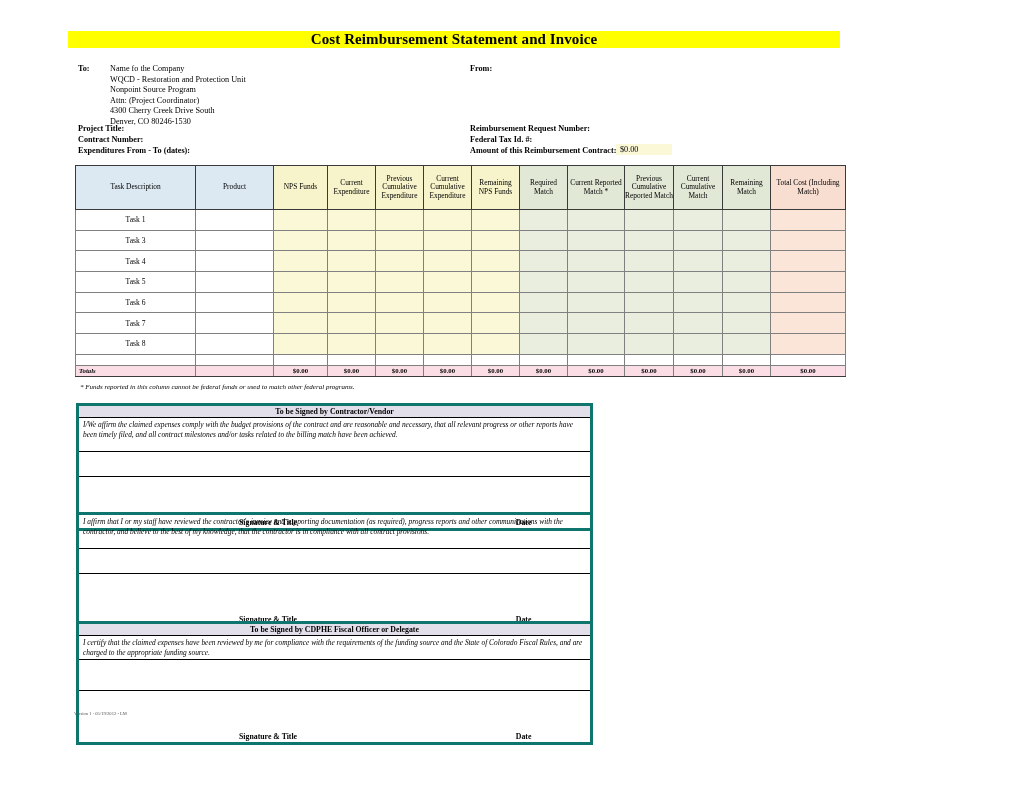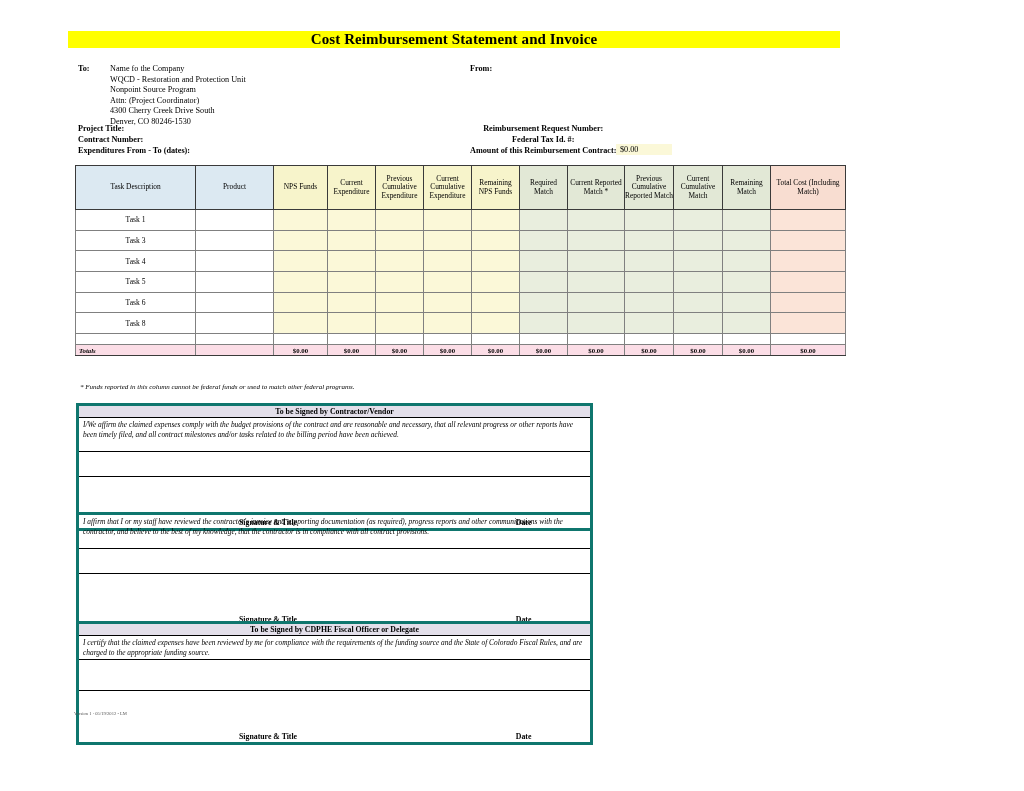--- a/index.html
+++ b/index.html
@@ -40,21 +40,21 @@
     font-size: 8.2px;
     line-height: 10.5px;
   }
   .hdr-to-label { left: 78px; top: 64px; font-weight: bold; }
   .hdr-to-lines { left: 110px; top: 64px; }
   .hdr-from-label { left: 470px; top: 64px; font-weight: bold; }
 
   .hdr-left-fields { left: 78px; top: 124px; font-weight: bold; }
   .hdr-left-fields div { height: 11px; }
 
-  .hdr-right-fields { left: 470px; top: 124px; font-weight: bold; text-align: center; }
+  .hdr-right-fields { left: 470px; top: 124px; font-weight: bold; }
   .hdr-right-fields div { height: 11px; white-space: nowrap; }
 
   .amount-box {
     position: absolute;
     left: 616px;
     top: 144px;
     width: 56px;
     height: 11px;
     background: #fbf8d8;
     font-size: 8.2px;
@@ -324,20 +324,35 @@
           <td class="c-yellow"></td>
           <td class="c-yellow"></td>
           <td class="c-green"></td>
           <td class="c-green"></td>
           <td class="c-green"></td>
           <td class="c-green"></td>
           <td class="c-green"></td>
           <td class="c-peach"></td>
         </tr>
         <tr class="task-row">
+          <td class="task-label">Task 7</td>
+          <td class="c-white"></td>
+          <td class="c-yellow"></td>
+          <td class="c-yellow"></td>
+          <td class="c-yellow"></td>
+          <td class="c-yellow"></td>
+          <td class="c-yellow"></td>
+          <td class="c-green"></td>
+          <td class="c-green"></td>
+          <td class="c-green"></td>
+          <td class="c-green"></td>
+          <td class="c-green"></td>
+          <td class="c-peach"></td>
+        </tr>
+        <tr class="task-row">
           <td class="task-label">Task 8</td>
           <td class="c-white"></td>
           <td class="c-yellow"></td>
           <td class="c-yellow"></td>
           <td class="c-yellow"></td>
           <td class="c-yellow"></td>
           <td class="c-yellow"></td>
           <td class="c-green"></td>
           <td class="c-green"></td>
           <td class="c-green"></td>
@@ -376,21 +391,21 @@
           <td>$0.00</td>
         </tr>
       </tbody>
   </table>
 </div>
 
 <div class="footnote">* Funds reported in this column cannot be federal funds or used to match other federal programs.</div>
 
 <div class="sig-block" style="top:403px;">
   <div class="sig-title">To be Signed by Contractor/Vendor</div>
-  <div class="sig-body">I/We affirm the claimed expenses comply with the budget provisions of the contract and are reasonable and necessary, that all relevant progress or other reports have been timely filed, and all contract milestones and/or tasks related to the billing period have been achieved.</div>
+  <div class="sig-body">I/We affirm the claimed expenses comply with the budget provisions of the contract and are reasonable and necessary, that all relevant progress or other reports have been timely filed, and all contract milestones and/or tasks related to the billing match have been achieved.</div>
   <div class="sig-empty"></div>
   <div class="sig-feet">
     <div class="sig-name">Signature &amp; Title</div>
     <div class="sig-date">Date</div>
   </div>
 </div>
 
 <div class="sig-block" style="top:512px;">
   <div class="sig-body">I affirm that I or my staff have reviewed the contractor's invoice and supporting documentation (as required), progress reports and other communications with the contractor, and believe to the best of my knowledge, that the contractor is in compliance with all contract provisions.</div>
   <div class="sig-empty"></div>

